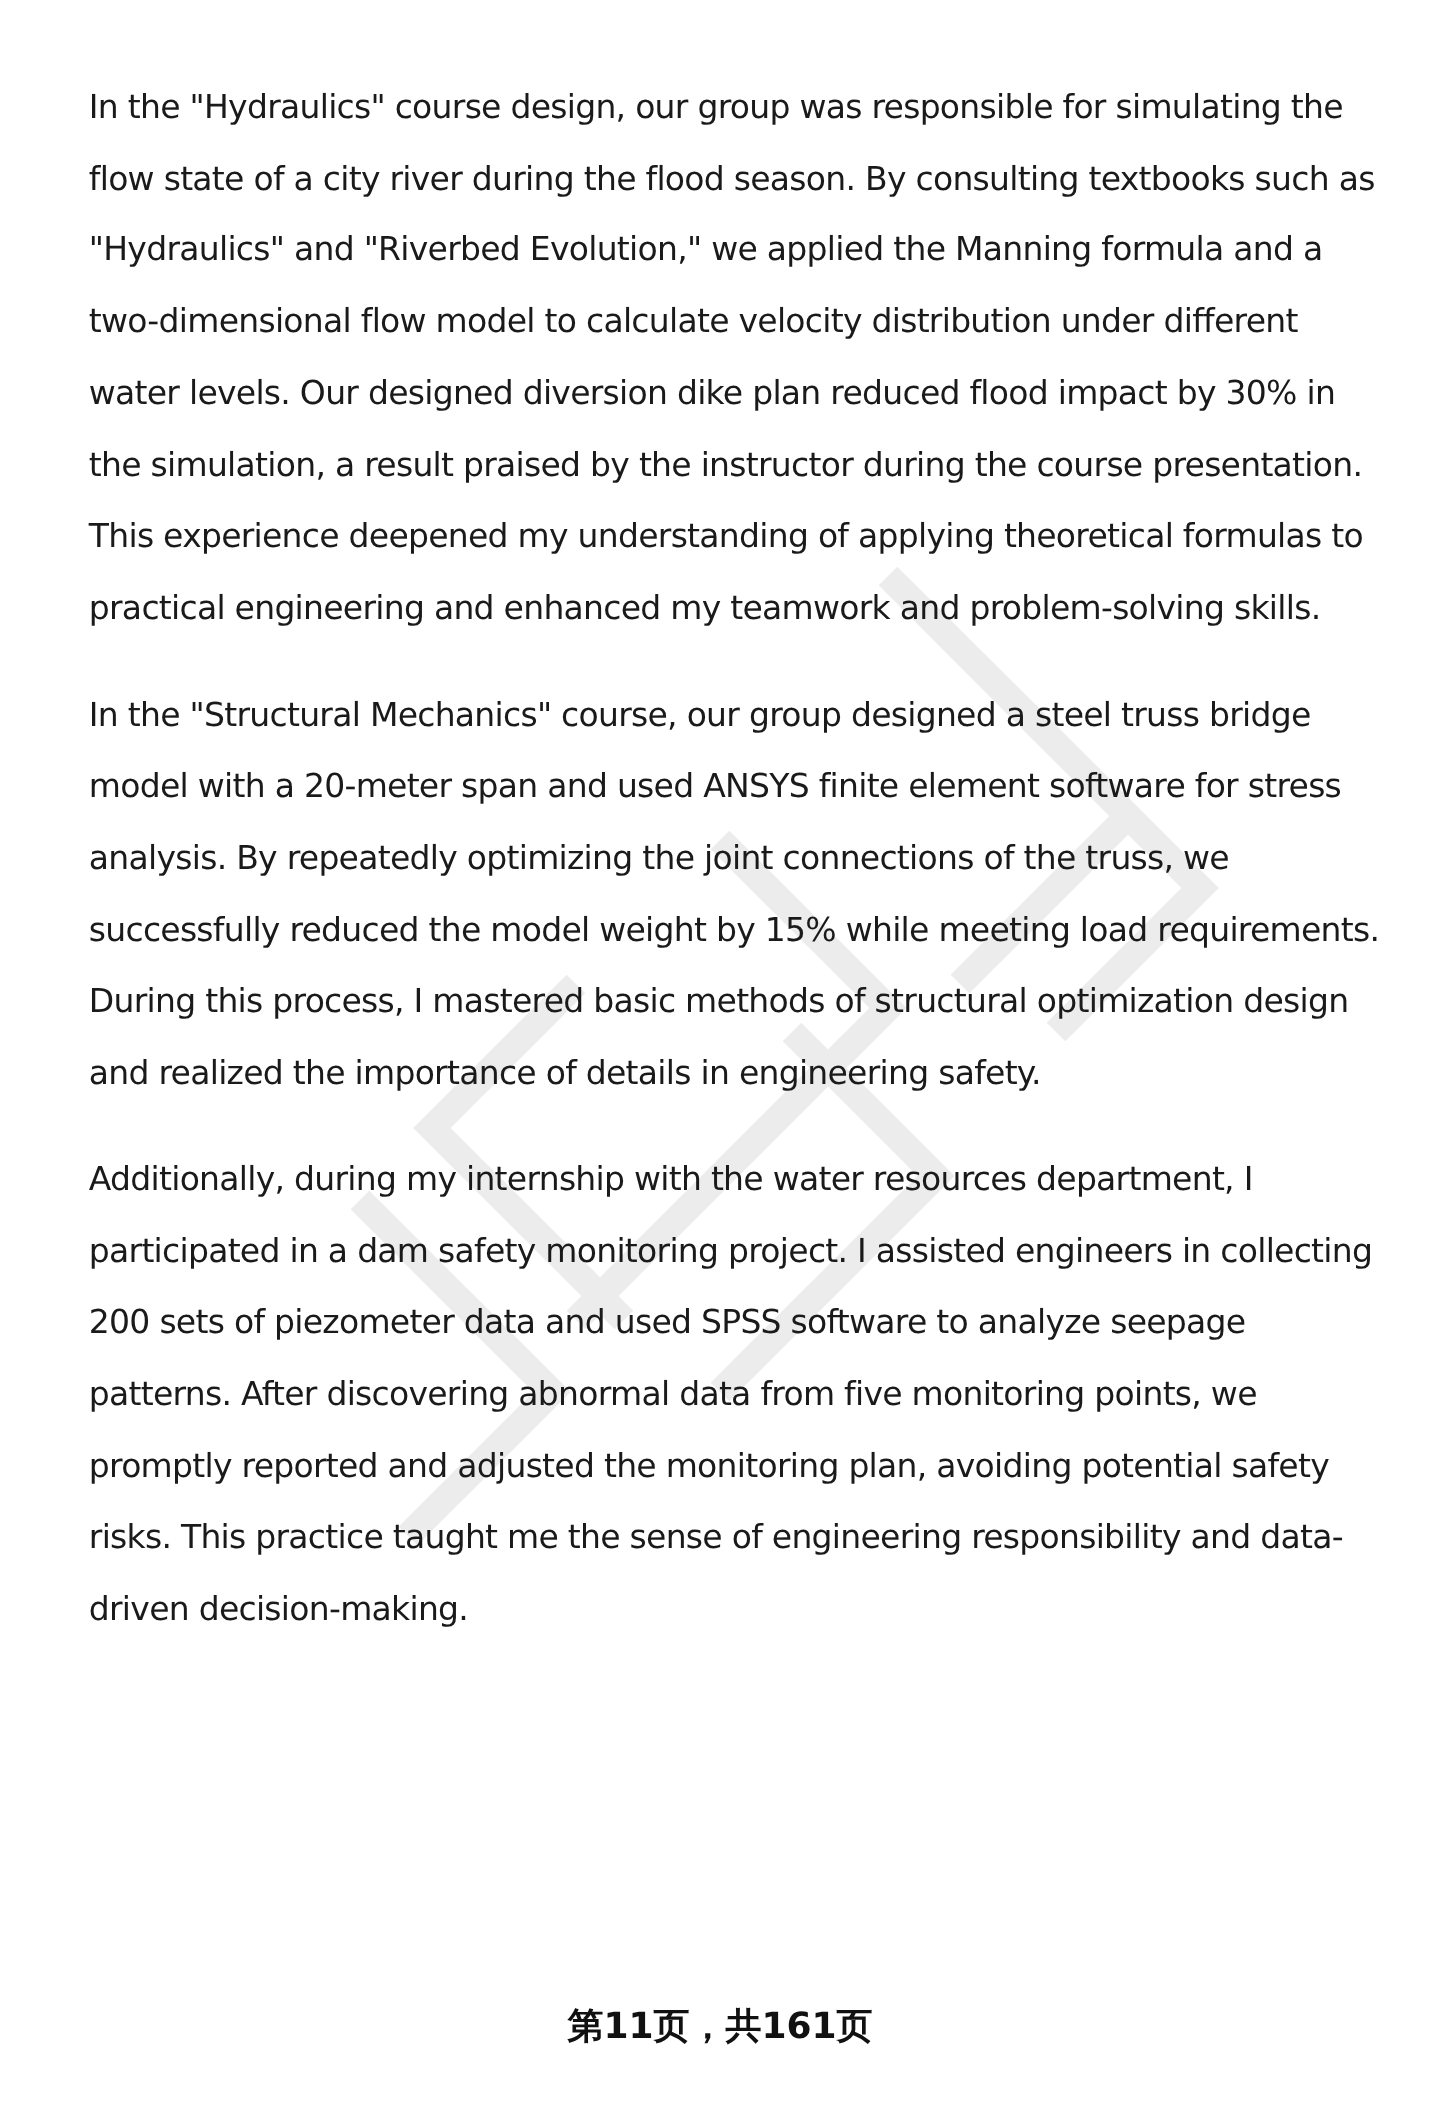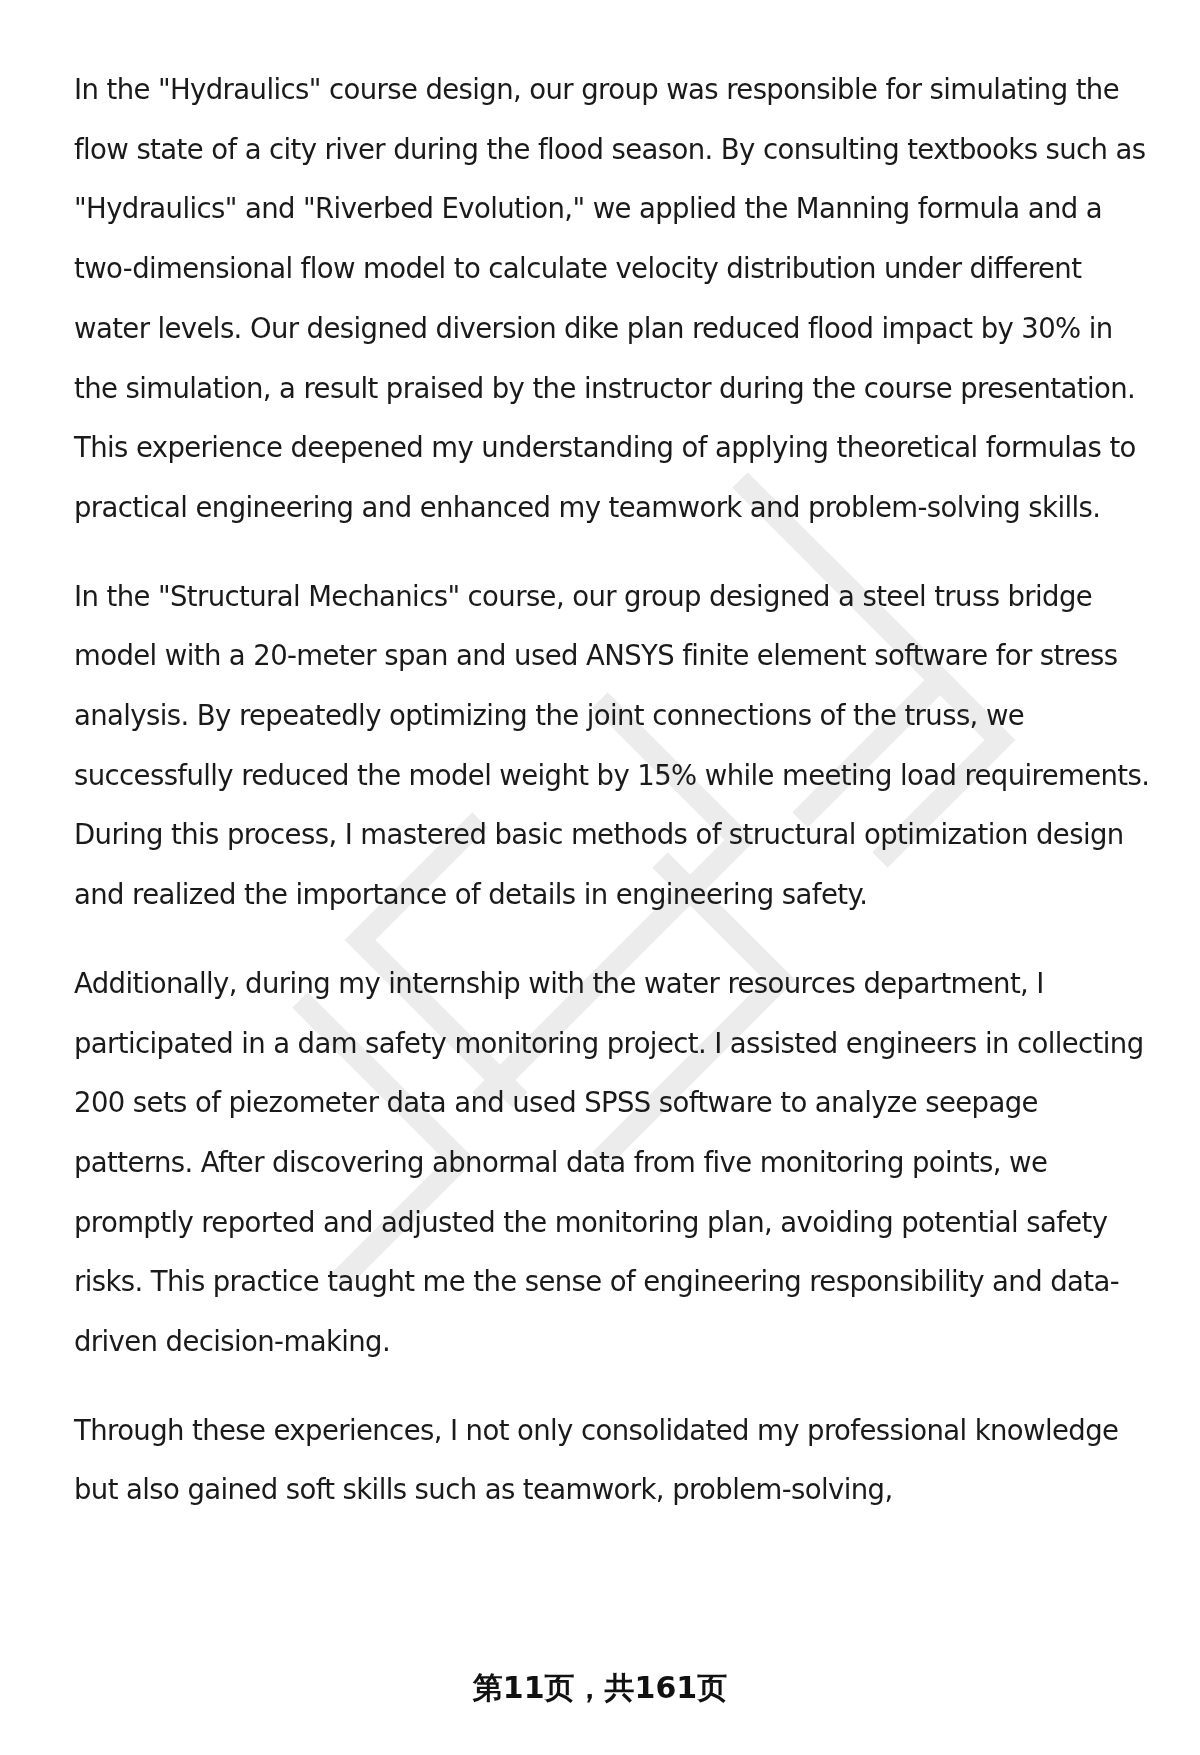--- a/index.html
+++ b/index.html
@@ -40,17 +40,16 @@
       <path d="M300 380 L180 500 L340 660"></path>
       <path d="M120 560 L280 720 L160 840"></path>
       <path d="M480 420 L600 540 L420 720"></path>
     </g>
   </svg>
 
   <div class="content">
     <p class="para">In the "Hydraulics" course design, our group was responsible for simulating the flow state of a city river during the flood season. By consulting textbooks such as "Hydraulics" and "Riverbed Evolution," we applied the Manning formula and a two-dimensional flow model to calculate velocity distribution under different water levels. Our designed diversion dike plan reduced flood impact by 30% in the simulation, a result praised by the instructor during the course presentation. This experience deepened my understanding of applying theoretical formulas to practical engineering and enhanced my teamwork and problem-solving skills.</p>
     <p class="para">In the "Structural Mechanics" course, our group designed a steel truss bridge model with a 20-meter span and used ANSYS finite element software for stress analysis. By repeatedly optimizing the joint connections of the truss, we successfully reduced the model weight by 15% while meeting load requirements. During this process, I mastered basic methods of structural optimization design and realized the importance of details in engineering safety.</p>
     <p class="para">Additionally, during my internship with the water resources department, I participated in a dam safety monitoring project. I assisted engineers in collecting 200 sets of piezometer data and used SPSS software to analyze seepage patterns. After discovering abnormal data from five monitoring points, we promptly reported and adjusted the monitoring plan, avoiding potential safety risks. This practice taught me the sense of engineering responsibility and data-driven decision-making.</p>
-    <p class="para">Through these experiences, I not only consolidated my professional knowledge but also gained soft skills such as teamwork, problem-solving,</p>
   </div>
 
   <div class="footer">第11页，共161页</div>
 </div>
 
 </body></html>

